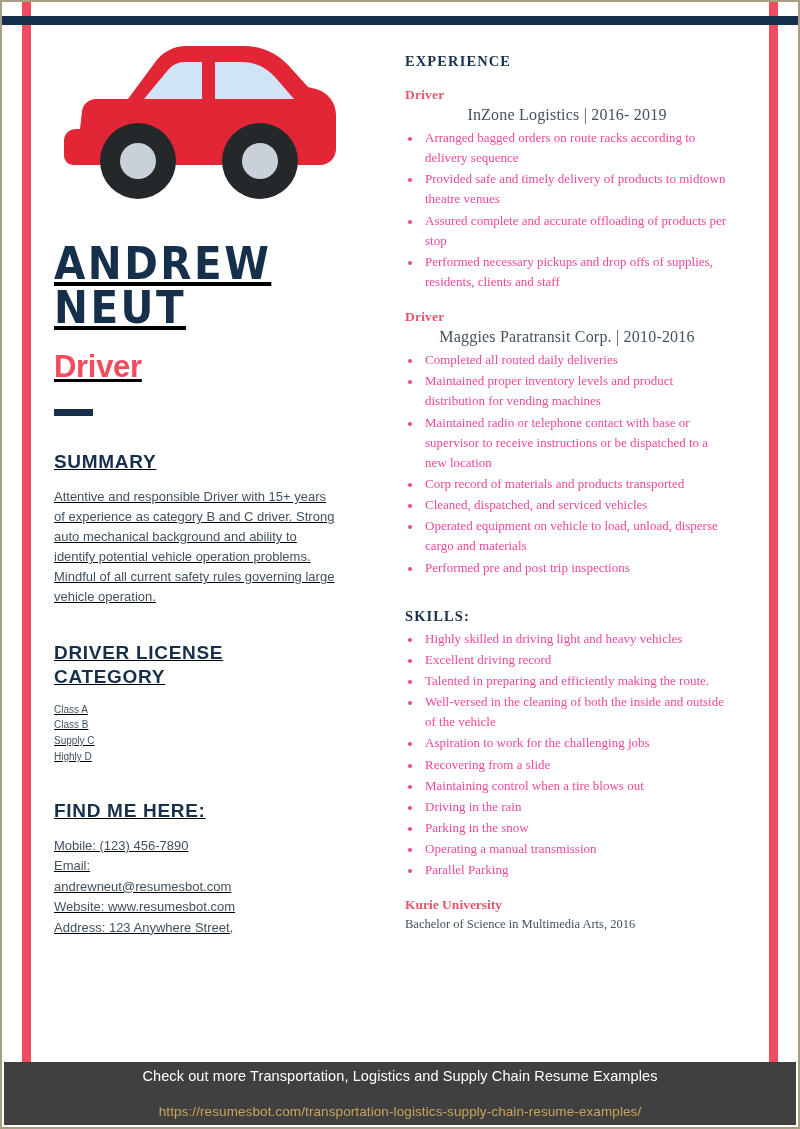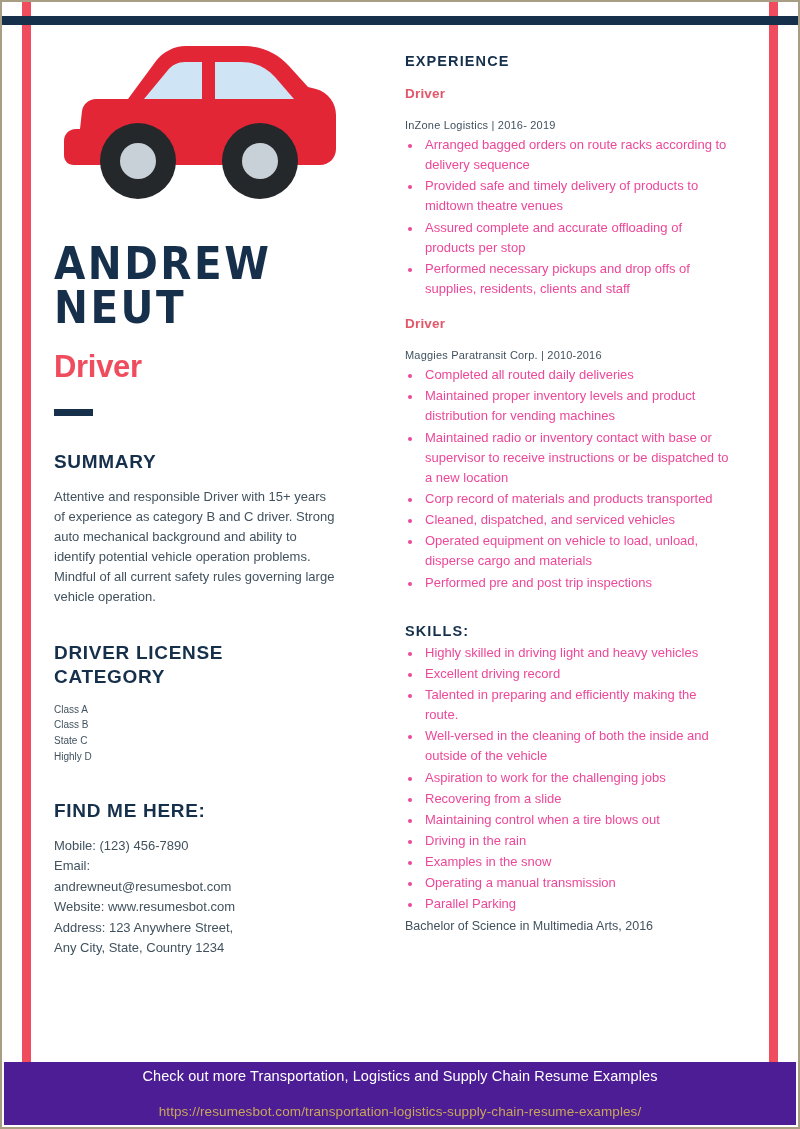--- a/index.html
+++ b/index.html
@@ -50,24 +50,26 @@
     left: 0; right: 0;
     top: 23px;
     bottom: 67px;
     display: flex;
     z-index: 1;
   }
 
   .col-left {
     width: 360px;
     padding: 8px 24px 0 52px;
+    text-decoration: underline;
   }
   .col-right {
     flex: 1;
     padding: 28px 69px 0 43px;
+    font-family: Liberation Serif, serif;
   }
 
   
   .car-wrap {
     margin-top: 4px;
     margin-left: 6px;
   }
 
   
   .name {
@@ -138,24 +140,25 @@
     text-transform: uppercase;
   }
   .entry { margin-top: 17px; }
   .entry-role {
     font-size: 13.5px;
     font-weight: bold;
     color: #e2586a;
     letter-spacing: 0.2px;
   }
   .entry-meta {
-    font-size: 11px;
-    color: #41525e;
-    margin-top: 18px;
+    font-size: 16px;
+    color: #41525e;
+    margin-top: 3px;
     letter-spacing: 0.2px;
+    text-align: center;
   }
   ul.bullets {
     margin: 4px 0 0 17px;
   }
   ul.bullets li {
     font-size: 13px;
     color: #ec4899;
     line-height: 1.55;
     padding-left: 3px;
     margin-top: 1px;
@@ -173,21 +176,21 @@
     font-size: 12.5px;
     color: #41525e;
     margin-top: 4px;
   }
 
   
   .footer {
     position: absolute;
     left: 2px; right: 2px; bottom: 2px;
     height: 63px;
-    background: #4c1d95;
+    background: #404040;
     display: flex;
     flex-direction: column;
     align-items: center;
     justify-content: center;
     z-index: 5;
   }
   .footer-line1 {
     font-size: 14.5px;
     color: #ffffff;
     letter-spacing: 0.1px;
@@ -238,32 +241,31 @@
 
       <div class="divider-bar"></div>
 
       <div class="sec-head-left">SUMMARY</div>
       <div class="body-text">Attentive and responsible Driver with 15+ years of experience as category B and C  driver. Strong auto mechanical background and ability to identify potential vehicle operation problems. Mindful of all current safety rules governing large vehicle operation.</div>
 
       <div class="sec-head-left">DRIVER LICENSE CATEGORY</div>
       <ul class="plain-list" id="license-list">
           <li>Class A</li>
           <li>Class B</li>
-          <li>State C</li>
+          <li>Supply C</li>
           <li>Highly D</li>
         </ul>
 
       <div class="sec-head-left">FIND ME HERE:</div>
       <ul class="contact-list" id="contact-list">
           <li>Mobile: (123) 456-7890</li>
           <li>Email:</li>
           <li>andrewneut@resumesbot.com</li>
           <li>Website: www.resumesbot.com</li>
           <li>Address: 123 Anywhere Street,</li>
-          <li>Any City, State, Country 1234</li>
         </ul>
 
     </div>
 
     <div class="col-right">
 
       <div class="sec-head-right">EXPERIENCE</div>
       <div id="experience-entries">
           <div class="entry">
             <div class="entry-role">Driver</div>
@@ -274,44 +276,45 @@
               <li>Assured complete and accurate offloading of products per stop</li>
               <li>Performed necessary pickups and drop offs of supplies, residents, clients and staff</li>
             </ul>
           </div>
           <div class="entry">
             <div class="entry-role">Driver</div>
             <div class="entry-meta">Maggies Paratransit Corp. | 2010-2016</div>
             <ul class="bullets">
               <li>Completed all routed daily deliveries</li>
               <li>Maintained proper inventory levels and product distribution for vending machines</li>
-              <li>Maintained radio or inventory contact with base or supervisor to receive instructions or be dispatched to a new location</li>
+              <li>Maintained radio or telephone contact with base or supervisor to receive instructions or be dispatched to a new location</li>
               <li>Corp record of materials and products transported</li>
               <li>Cleaned, dispatched, and serviced vehicles</li>
               <li>Operated equipment on vehicle to load, unload, disperse cargo and materials</li>
               <li>Performed pre and post trip inspections</li>
             </ul>
           </div>
         </div>
 
       <div class="sec-head-right gap-xl">SKILLS:</div>
       <ul class="bullets" id="skills-list">
           <li>Highly skilled in driving light and heavy vehicles</li>
           <li>Excellent driving record</li>
           <li>Talented in preparing and efficiently making the route.</li>
           <li>Well-versed in the cleaning of both the inside and outside of the vehicle</li>
           <li>Aspiration to work for the challenging jobs</li>
           <li>Recovering from a slide</li>
           <li>Maintaining control when a tire blows out</li>
           <li>Driving in the rain</li>
-          <li>Examples in the snow</li>
+          <li>Parking in the snow</li>
           <li>Operating a manual transmission</li>
           <li>Parallel Parking</li>
         </ul>
 
+      <div class="edu-school">Kurie University</div>
       <div class="edu-degree">Bachelor of Science in Multimedia Arts, 2016</div>
 
     </div>
   </div>
 
   <div class="footer">
     <div class="footer-line1">Check out more Transportation, Logistics and Supply Chain Resume Examples</div>
     <a class="footer-line2" href="#" style="text-decoration:none">https://resumesbot.com/transportation-logistics-supply-chain-resume-examples/</a>
   </div>
 

